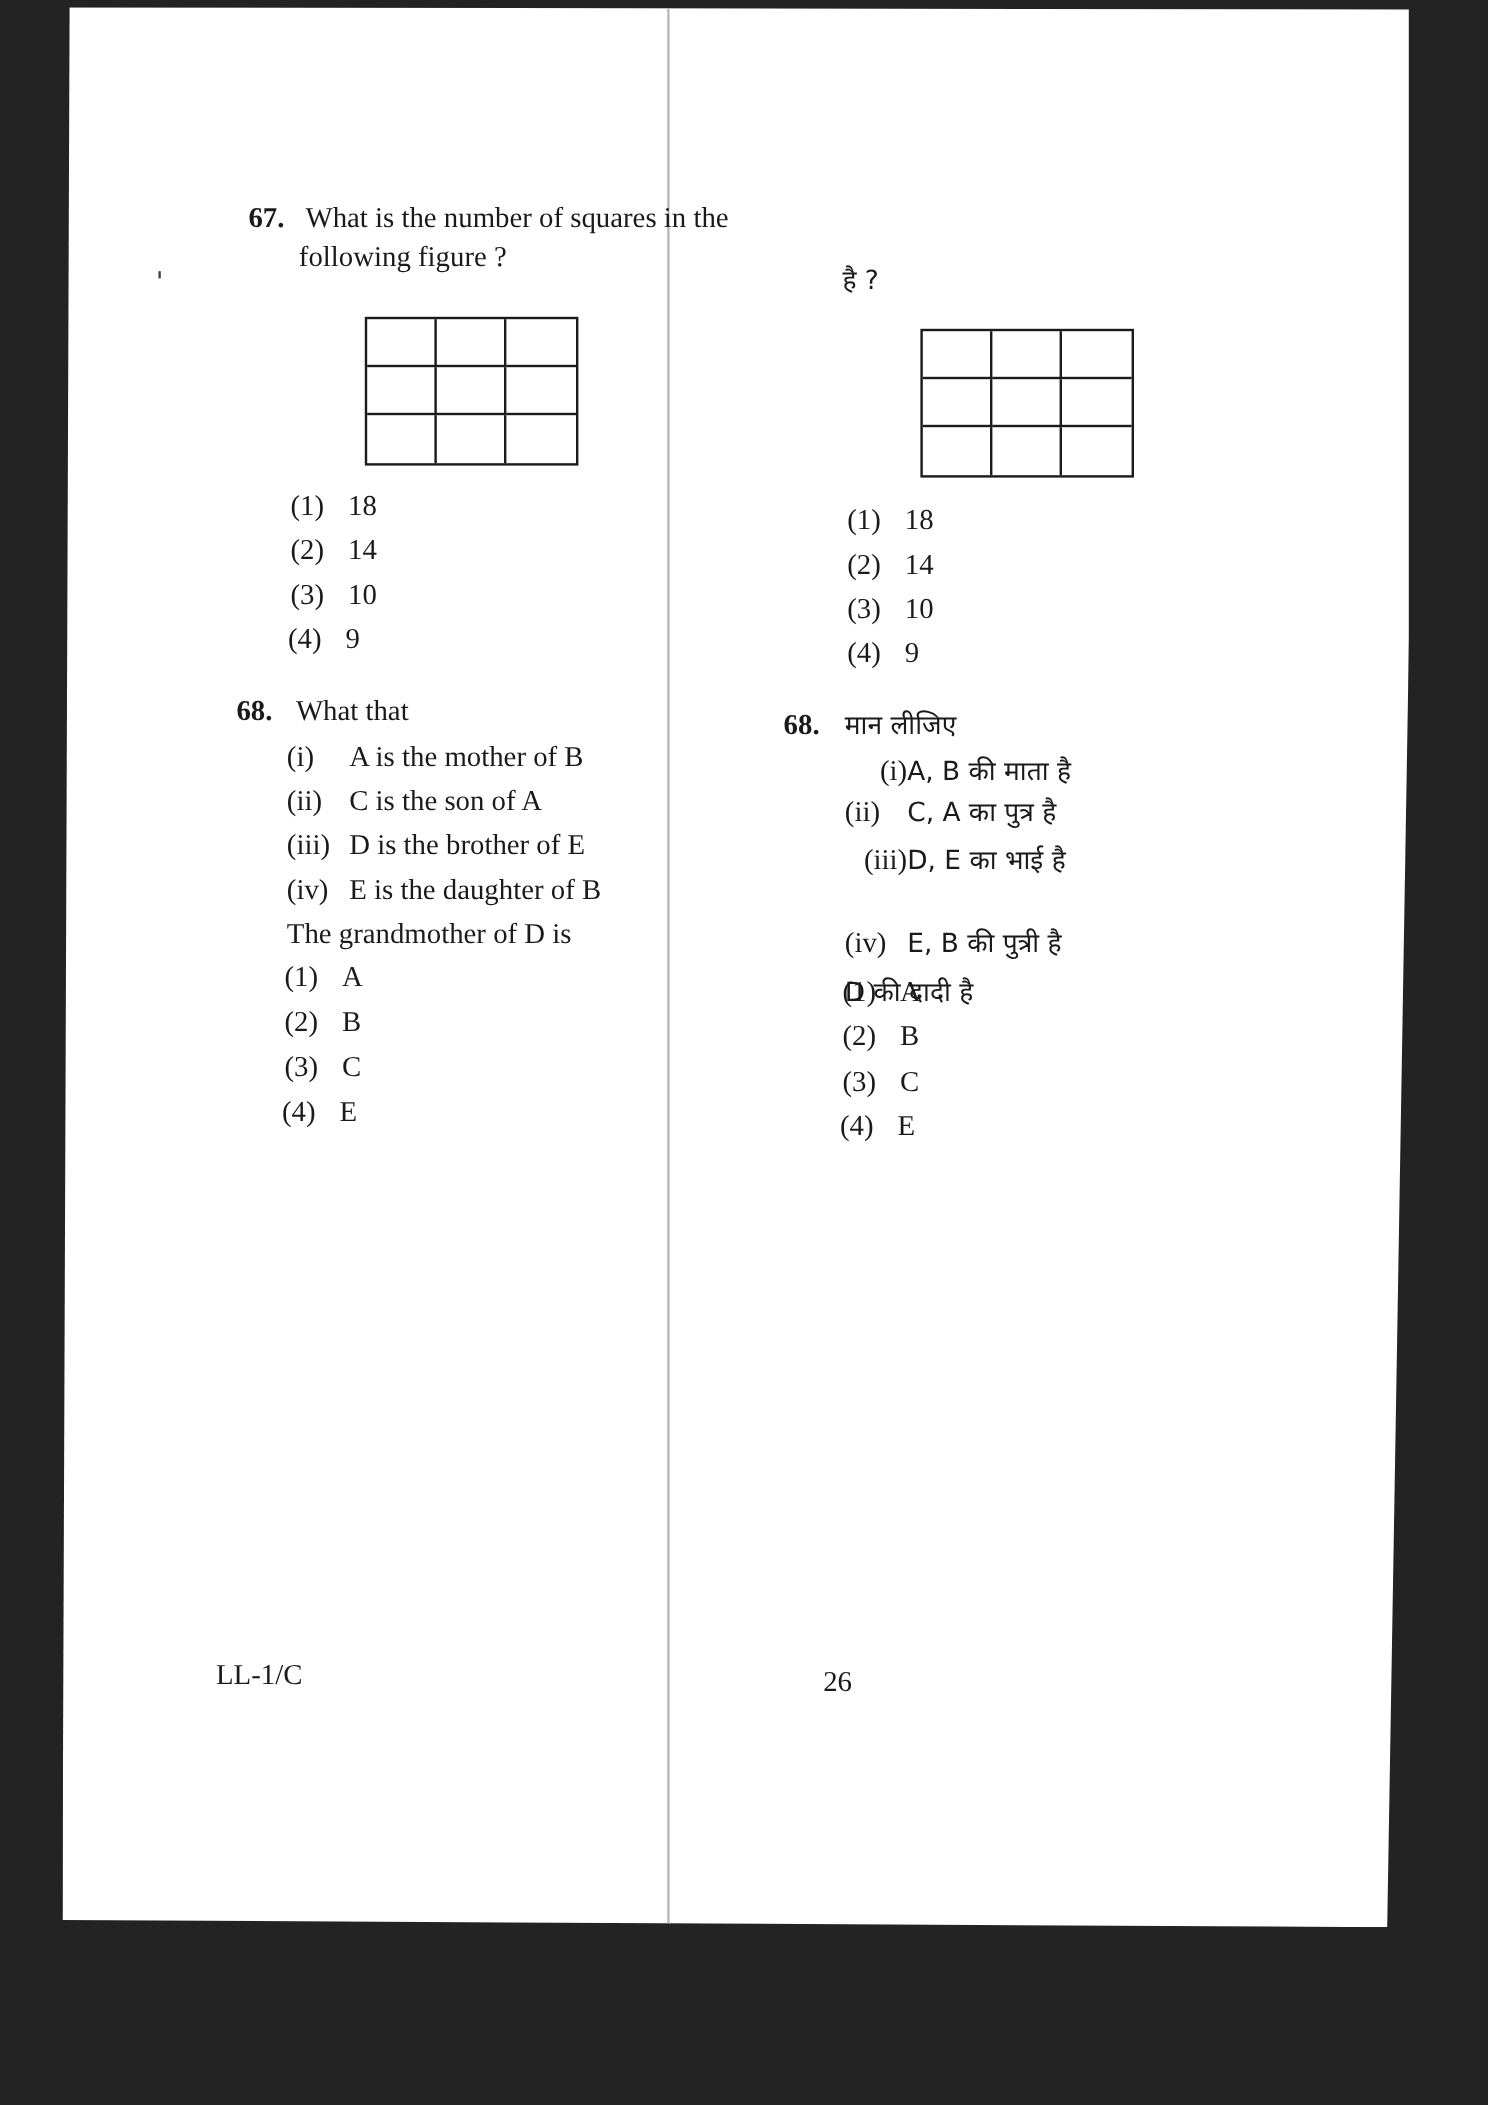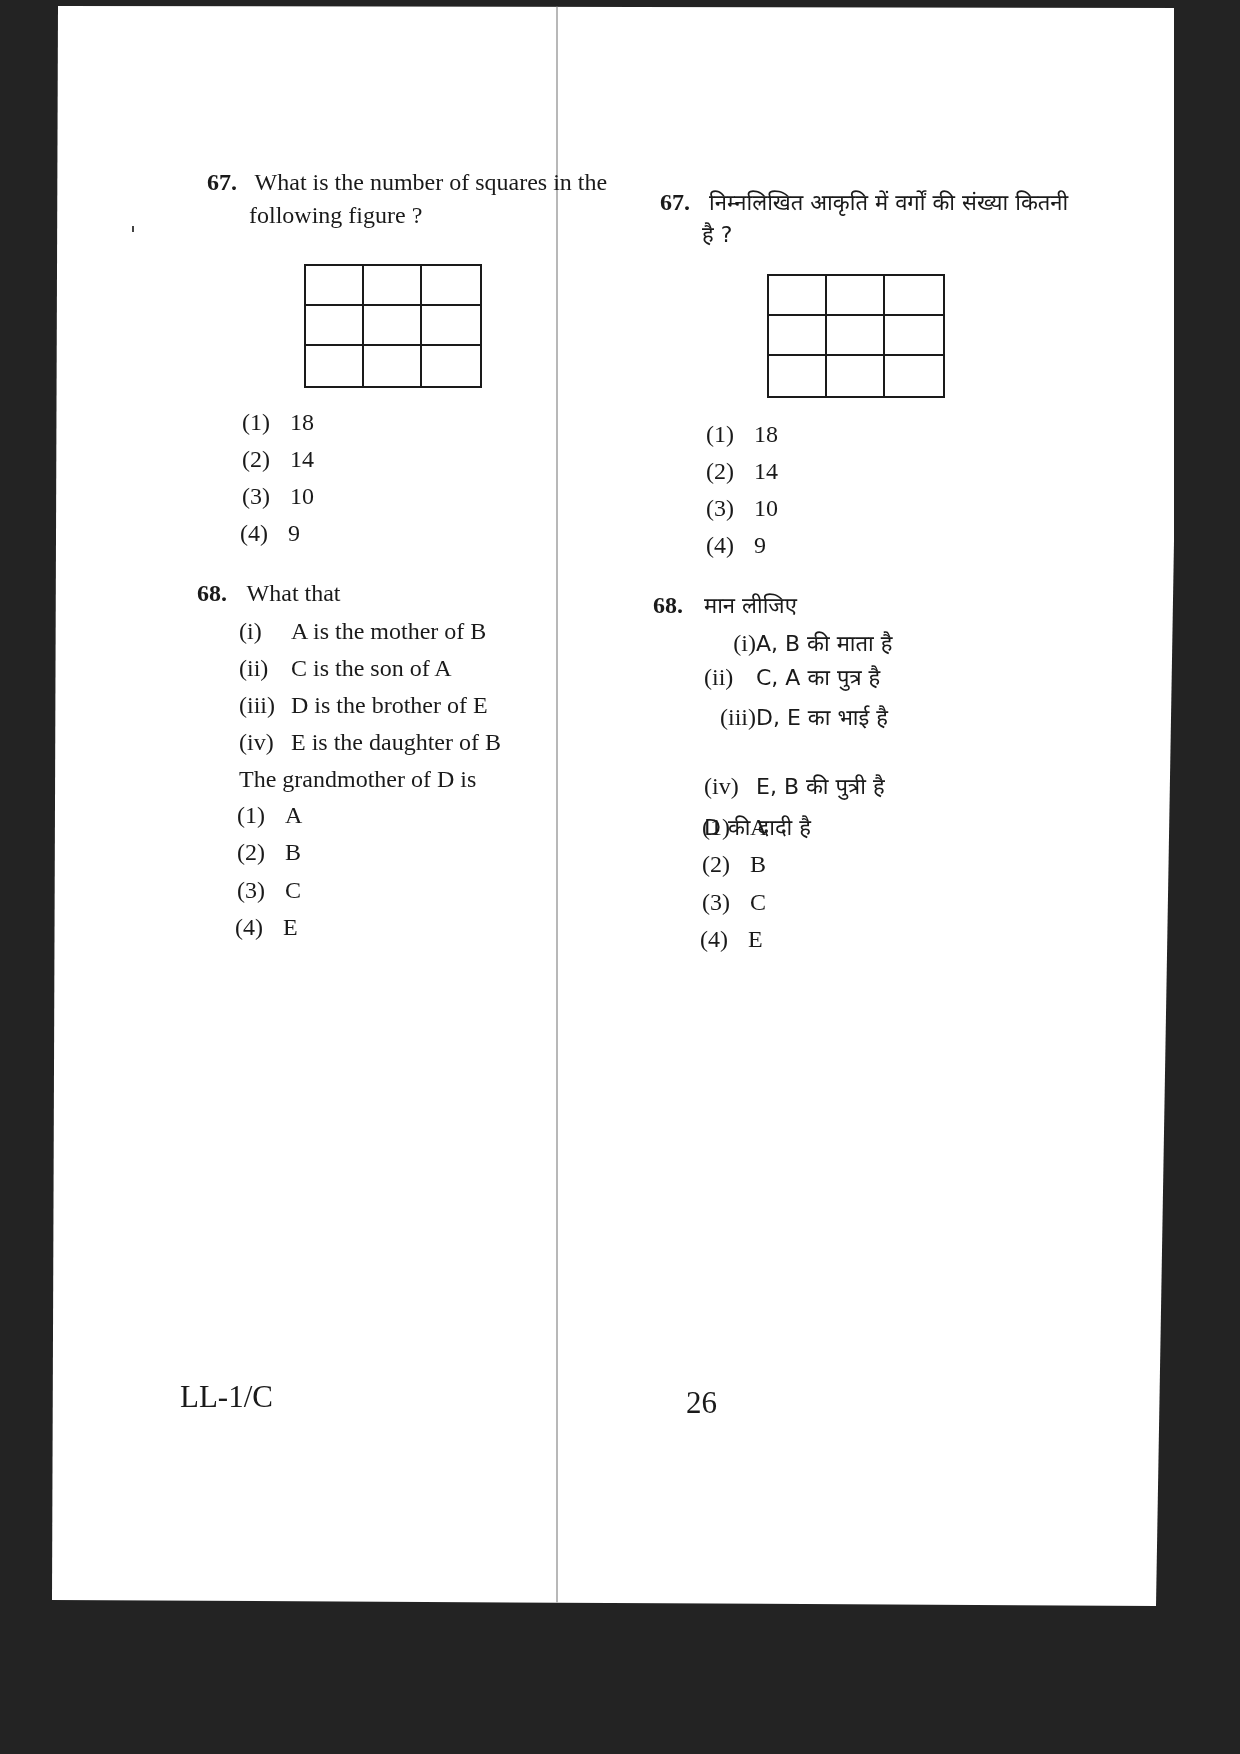--- a/index.html
+++ b/index.html
@@ -72,21 +72,21 @@
       grid-template-rows: 1fr 1fr 1fr;
     }
     .grid .cell {
       border-right: 2px solid #1a1a1a;
       border-bottom: 2px solid #1a1a1a;
     }
     .grid .cell:nth-child(3n) { border-right: none; }
     .grid .cell:nth-child(n+7) { border-bottom: none; }
     .footer {
       position: absolute;
-      font-size: 31px;
+      font-size: 24px;
       white-space: nowrap;
     }
   </style>
 </head>
 <body>
 
 <div class="page">
   <div class="divider"></div>
   <div class="speck"></div>
 
@@ -158,24 +158,20 @@
     </div>
     <div class="opt" style="left:183px;top:905px;">
       <span class="lbl">(4)</span><span>E</span>
     </div>
 
     <div class="footer" style="left:128px;top:1374px;">LL-1/C</div>
   </div>
 
   <div class="col" style="left:506px;top:0;width:620px;height:1600px;font-family:'DejaVu Sans','Liberation Sans',sans-serif;font-size:22px;">
 
-    <div class="qline" style="left:102px;top:180px;">
-      <span class="qnum" style="width:42px;font-family:'Liberation Serif',serif;font-size:24px;">67.</span>
-      <span>निम्नलिखित आकृति में वर्गों की संख्या कितनी</span>
-    </div>
     <div class="qline" style="left:144px;top:212px;">
       <span>है ?</span>
     </div>
 
     <div class="grid" style="left:209px;top:268px;width:174px;height:120px;">
       <div class="cell"></div>
       <div class="cell"></div>
       <div class="cell"></div>
       <div class="cell"></div>
       <div class="cell"></div>

